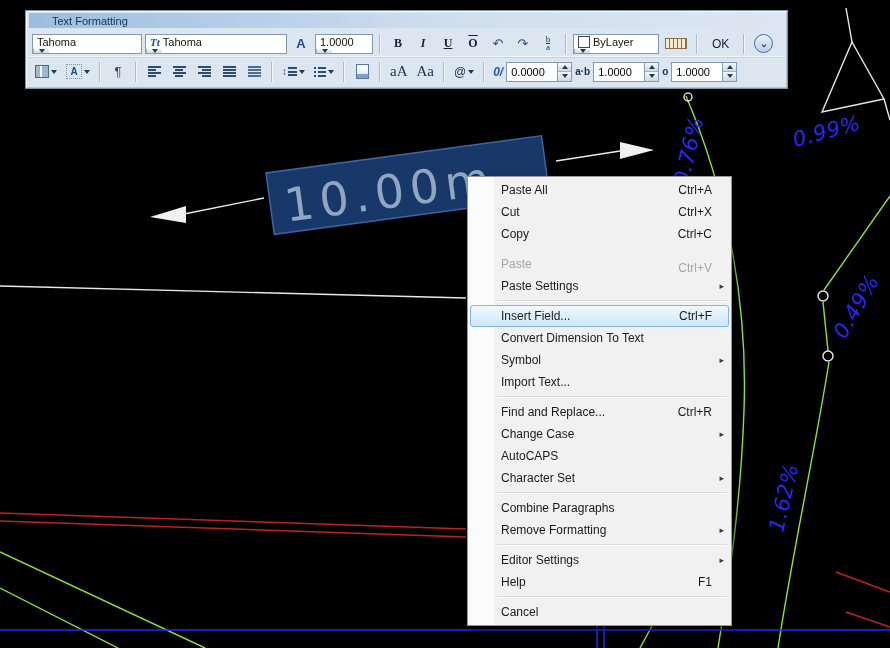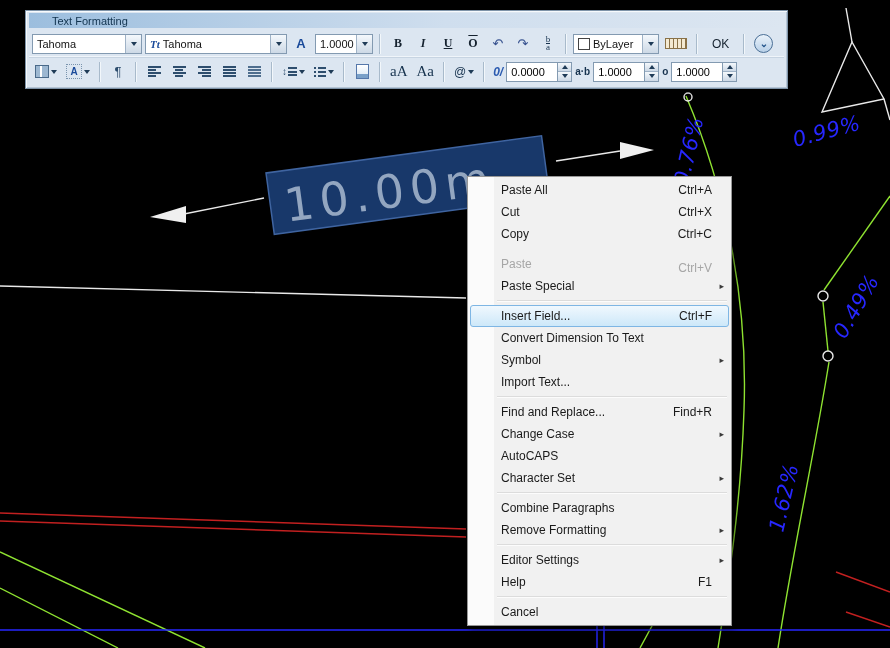--- a/index.html
+++ b/index.html
@@ -27,21 +27,21 @@
     padding:2px 3px 3px;
   }
   .titlebar {
     height:15px; margin:0 0 2px; padding:0 23px;
     background:linear-gradient(to right,#9cbede,#cfdeee 55%,#dce6f1);
     display:flex; align-items:center; font-size:11px; color:#10324e;
   }
   .trow { display:flex; align-items:center; gap:3px; height:27px; padding:0 3px; }
   .trow + .trow { border-top:1px solid #c7d4e2; box-shadow:0 -1px 0 #f0f5fa; }
 
-  .combo { height:20px; background:#fff; border:1px solid #839ab1; display:flex; align-items:stretch; font-size:11px; color:#121212; box-sizing:border-box; }
+  .combo { height:20px; background:#fff; border:1px solid #839ab1; display:flex; align-items:stretch; font-size:11px; color:#121212; box-sizing:border-box;flex-direction:column; }
   .combo .val { display:flex; align-items:center; gap:3px; padding:0 4px; flex:1; white-space:nowrap; overflow:hidden; }
   .combo .dbtn { width:15px; background:linear-gradient(#f4f8fc,#cdd9e6); border-left:1px solid #9fb2c6; display:flex; align-items:center; justify-content:center; }
   .tri-down { width:0; height:0; border-left:3.5px solid transparent; border-right:3.5px solid transparent; border-top:4px solid #1f3b57; }
   .tri-up   { width:0; height:0; border-left:3px solid transparent; border-right:3px solid transparent; border-bottom:4px solid #1f3b57; }
   .tri-down.sm { border-left-width:3px; border-right-width:3px; border-top-width:4px; }
 
   .tbtn { min-width:22px; height:22px; display:inline-flex; align-items:center; justify-content:center; gap:2px; padding:0 2px;
           font-size:12px; color:#15222f; background:transparent; border:1px solid transparent; border-radius:2px; cursor:default; }
   .tsep { width:0; height:20px; border-left:1px solid #a8bacb; border-right:1px solid #f2f7fb; margin:0 3px; }
 
@@ -370,21 +370,21 @@
     <span class="mi-label">Copy</span>
     <span class="mi-shortcut">Ctrl+C</span>
     <span class="mi-arrow"></span>
   </div>
     <div class="menu-item disabled">
     <span class="mi-label">Paste</span>
     <span class="mi-shortcut">Ctrl+V</span>
     <span class="mi-arrow"></span>
   </div>
     <div class="menu-item">
-    <span class="mi-label">Paste Special</span>
+    <span class="mi-label">Paste Settings</span>
     <span class="mi-shortcut"></span>
     <span class="mi-arrow">▸</span>
   </div>
     <div class="menu-sep"></div>
     <div class="menu-item highlighted">
     <span class="mi-label">Insert Field...</span>
     <span class="mi-shortcut">Ctrl+F</span>
     <span class="mi-arrow"></span>
   </div>
     <div class="menu-item">
@@ -398,21 +398,21 @@
     <span class="mi-arrow">▸</span>
   </div>
     <div class="menu-item">
     <span class="mi-label">Import Text...</span>
     <span class="mi-shortcut"></span>
     <span class="mi-arrow"></span>
   </div>
     <div class="menu-sep"></div>
     <div class="menu-item">
     <span class="mi-label">Find and Replace...</span>
-    <span class="mi-shortcut">Find+R</span>
+    <span class="mi-shortcut">Ctrl+R</span>
     <span class="mi-arrow"></span>
   </div>
     <div class="menu-item">
     <span class="mi-label">Change Case</span>
     <span class="mi-shortcut"></span>
     <span class="mi-arrow">▸</span>
   </div>
     <div class="menu-item">
     <span class="mi-label">AutoCAPS</span>
     <span class="mi-shortcut"></span>

